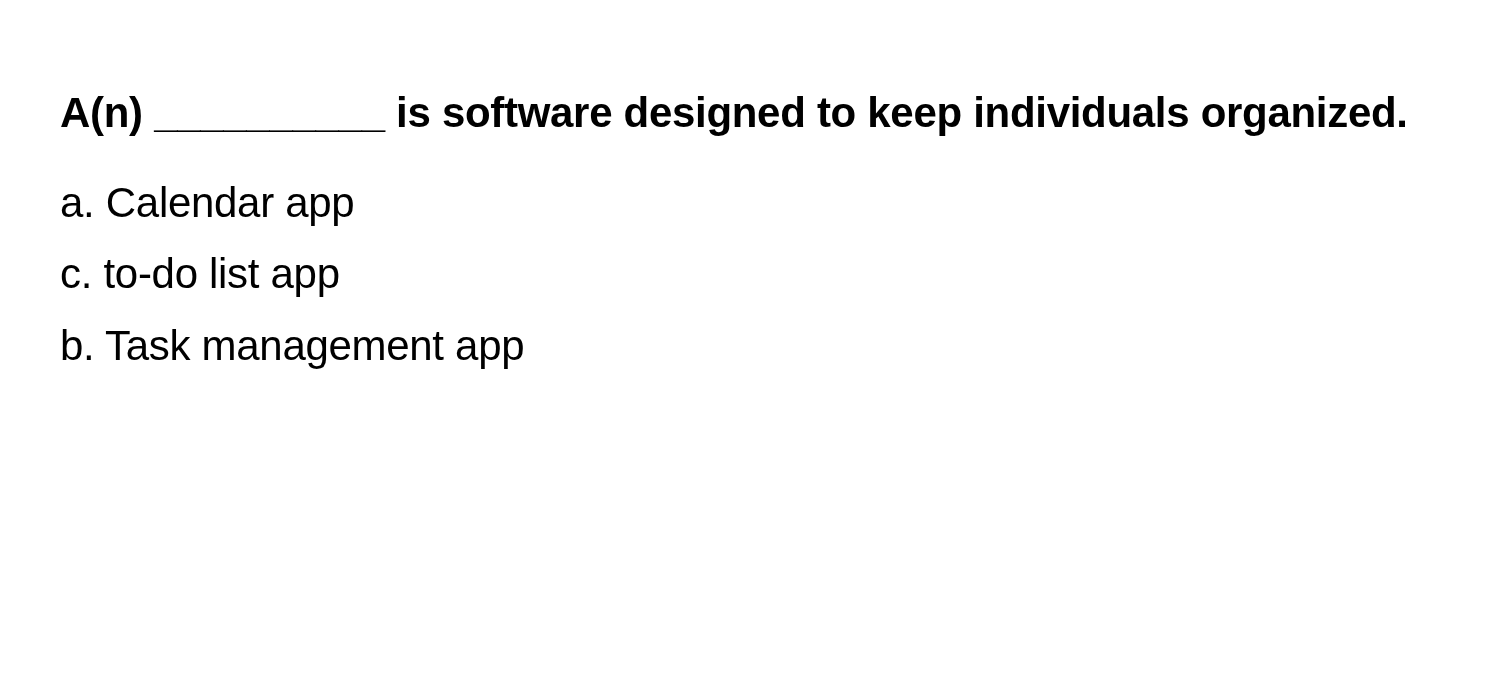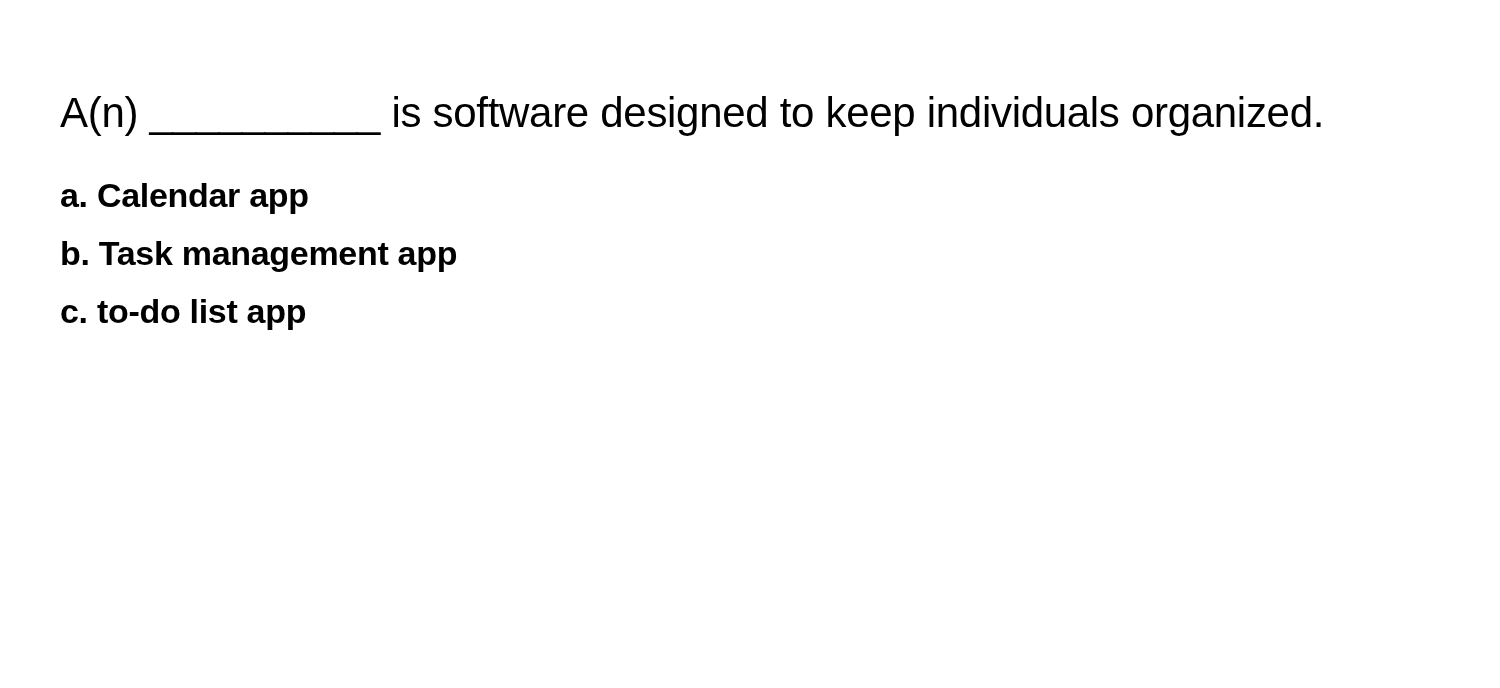--- a/index.html
+++ b/index.html
@@ -12,45 +12,45 @@
       height: 688px;
       background: #ffffff;
       font-family: -apple-system, BlinkMacSystemFont, "Segoe UI", Helvetica, Arial, sans-serif;
       padding: 80px 60px 60px 60px;
       color: #000000;
     }
     .question-stem {
       font-size: 42px;
       line-height: 1.55;
       margin-bottom: 22px;
-      font-weight: 400;
+      font-weight: 700;
       letter-spacing: -0.3px;
     }
     .options {
       display: flex;
       flex-direction: column;
     }
     .option {
-      font-size: 34px;
+      font-size: 42px;
       line-height: 1.7;
-      font-weight: 700;
+      font-weight: 400;
       letter-spacing: -0.3px;
     }
   </style>
 </head>
 <body>
 
 <div class="question-stem">A(n) __________ is software designed to keep individuals organized.</div>
 
 <div class="options">
   <div class="option">
     <span>a.</span>
     <span>Calendar app</span>
   </div>
   <div class="option">
+    <span>c.</span>
+    <span>to-do list app</span>
+  </div>
+  <div class="option">
     <span>b.</span>
     <span>Task management app</span>
-  </div>
-  <div class="option">
-    <span>c.</span>
-    <span>to-do list app</span>
   </div>
 </div>
 
 </body></html>

